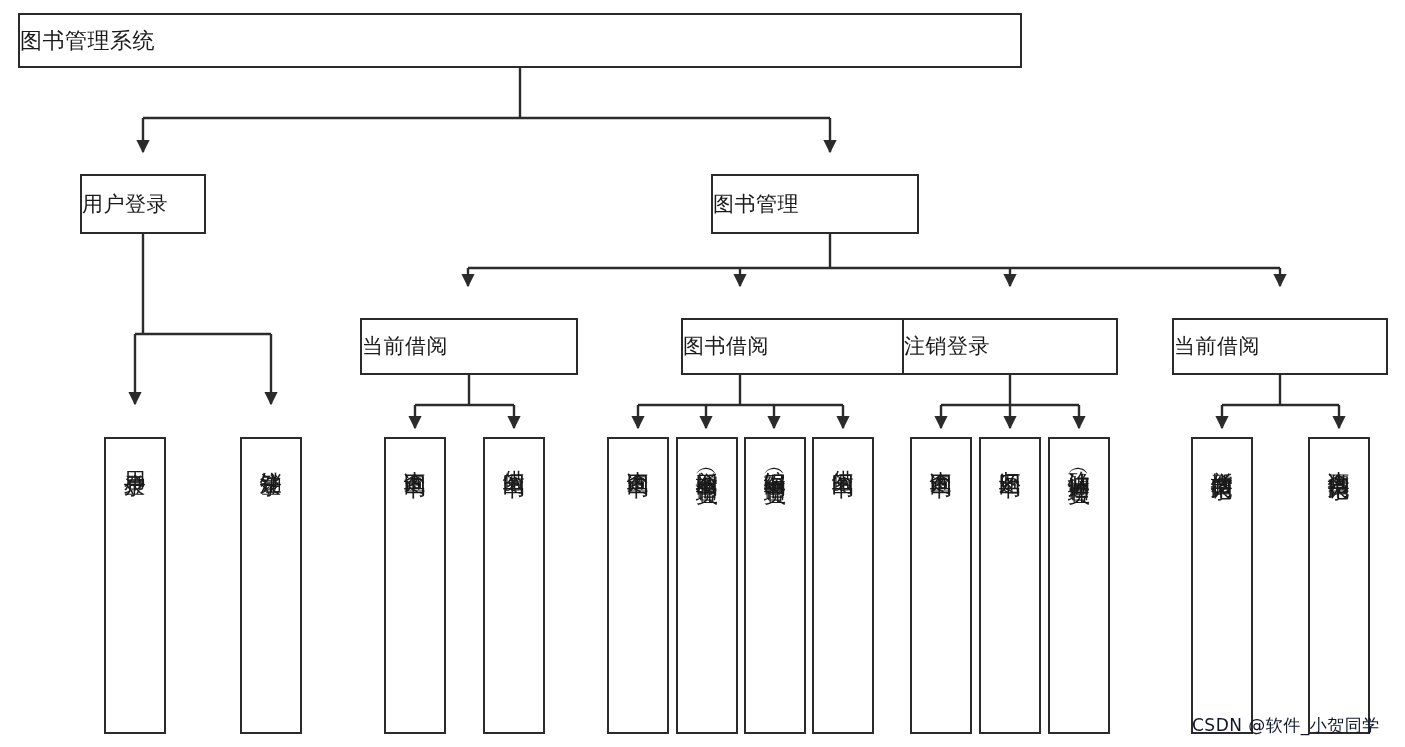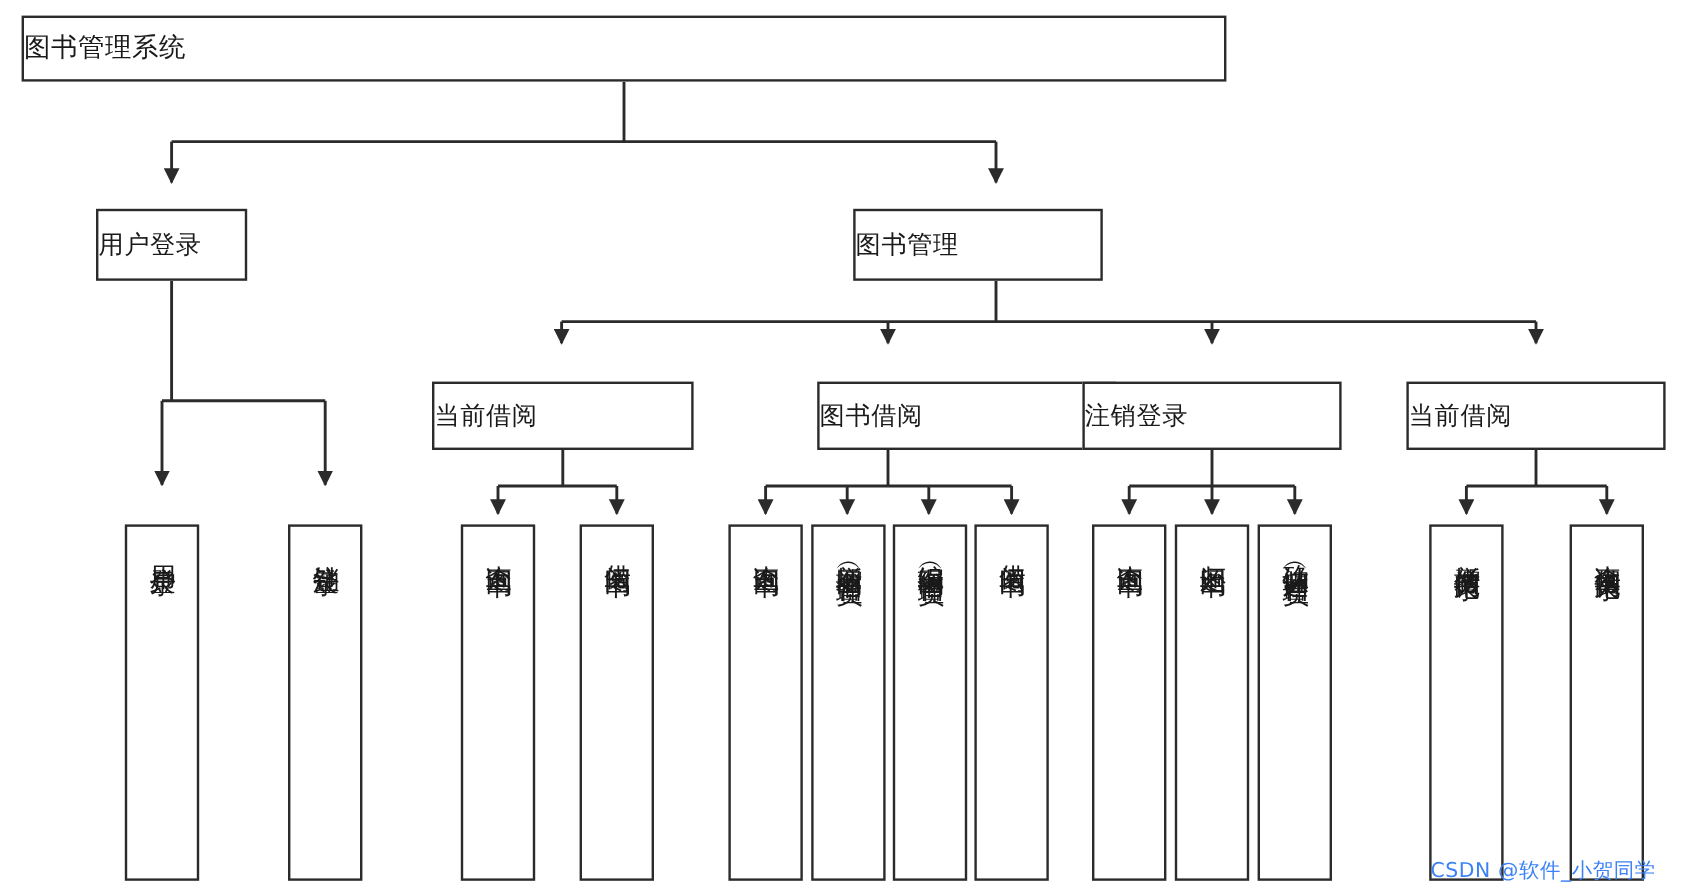--- a/index.html
+++ b/index.html
@@ -10,21 +10,21 @@
   .node{position:absolute;box-sizing:border-box;background:#ffffff;
         border:2px solid #2b2b2b;display:flex;align-items:center;justify-content:flex-start;}
   .node .lbl{color:#1a1a1a;letter-spacing:0.5px;}
   .h-node .lbl{font-size:21px;line-height:1;white-space:nowrap;}
   .root .lbl{font-size:22px;}
   .leaf{align-items:flex-start;justify-content:center;padding-top:14px;}
   .leaf .lbl{writing-mode:vertical-rl;text-orientation:upright;
              font-size:22px;line-height:1.16;letter-spacing:2px;
              white-space:normal;text-align:left;}
   .watermark{position:absolute;left:1192px;top:714px;font-size:17px;
-             color:#3b82f6;white-space:nowrap;letter-spacing:0.5px;}
+             color:#0f172a;white-space:nowrap;letter-spacing:0.5px;}
 </style>
 </head>
 <body>
 
 <div id="canvas">
 
   <svg class="links" viewBox="0 0 1405 747" xmlns="http://www.w3.org/2000/svg">
     <defs>
       <marker id="arw" viewBox="0 0 10 10" refX="9" refY="5" markerWidth="5.5" markerHeight="5.5" orient="auto-start-reverse">
         <path d="M 0 0 L 10 5 L 0 10 z" fill="#2b2b2b"></path>

